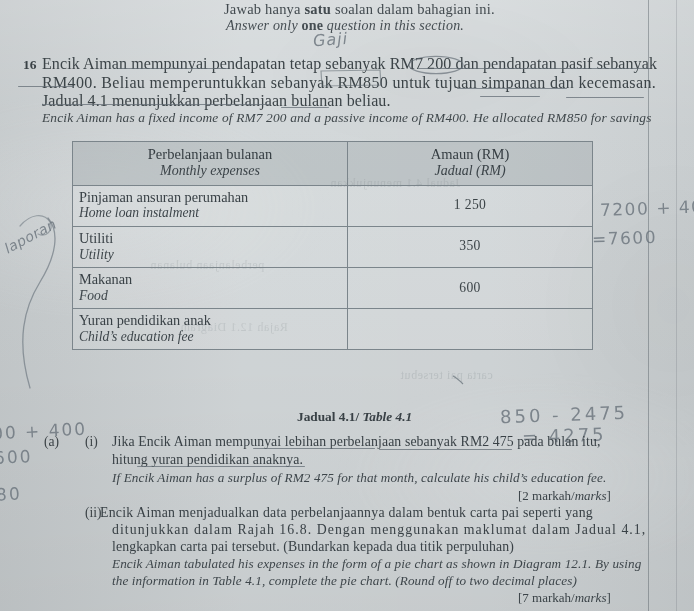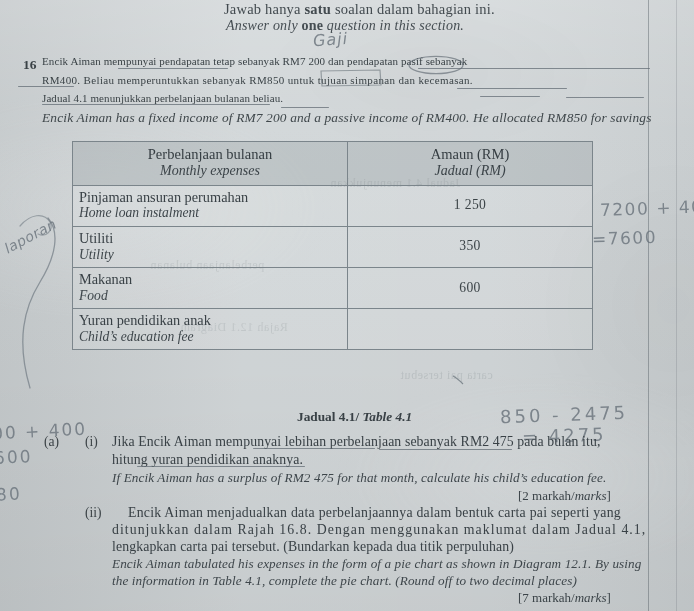--- a/index.html
+++ b/index.html
@@ -73,21 +73,21 @@
   }
   .instr-en {
     top: 18px; left: 226px; font-size: 14px; letter-spacing: .2px;
     color: #454d52;
   }
 
   .qno {
     top: 57px; left: 23px; font-size: 13.5px; font-weight: bold; color: #3a4246;
   }
 
-  .p-my { font-size: 11px; color: #3b4347; letter-spacing: .1px; }
+  .p-my { font-size: 16px; color: #3b4347; letter-spacing: .1px; }
   .l1 { top: 55px;  left: 42px; }
   .l2 { top: 74px;  left: 42px; letter-spacing: .35px; }
   .l3 { top: 92px;  left: 42px; letter-spacing: .1px; }
 
   .p-en { font-size: 13.4px; font-style: italic; color: #3f474b; letter-spacing: .15px; }
   .l4 { top: 110px; left: 42px; }
   .l5 { top: 127px; left: 42px; }
 
   
   .tbl {
@@ -127,21 +127,21 @@
   .lbl-ii { top: 505px; left: 85px; font-size: 13.6px; }
 
   .q-my { font-size: 13.8px; color: #394146; letter-spacing: .1px; }
   .q-en { font-size: 13.2px; font-style: italic; color: #3e464b; letter-spacing: .1px; }
 
   .ai1 { top: 434px; left: 112px; }
   .ai2 { top: 452px; left: 112px; }
   .ai3 { top: 470px; left: 112px; }
   .aim { top: 488px; left: 518px; font-size: 13px; color: #3b4348; }
 
-  .aii1 { top: 505px; left: 128px; letter-spacing: .25px; }
+  .aii1 { top: 505px; left: 100px; letter-spacing: .25px; }
   .aii2 { top: 522px; left: 112px; letter-spacing: 1.05px; }
   .aii3 { top: 539px; left: 112px; }
   .aii4 { top: 556px; left: 112px; }
   .aii5 { top: 573px; left: 112px; }
   .aiim { top: 590px; left: 518px; font-size: 13px; color: #3b4348; }
 
   
   .pencil {
     position: absolute;
     color: #6f7880;

